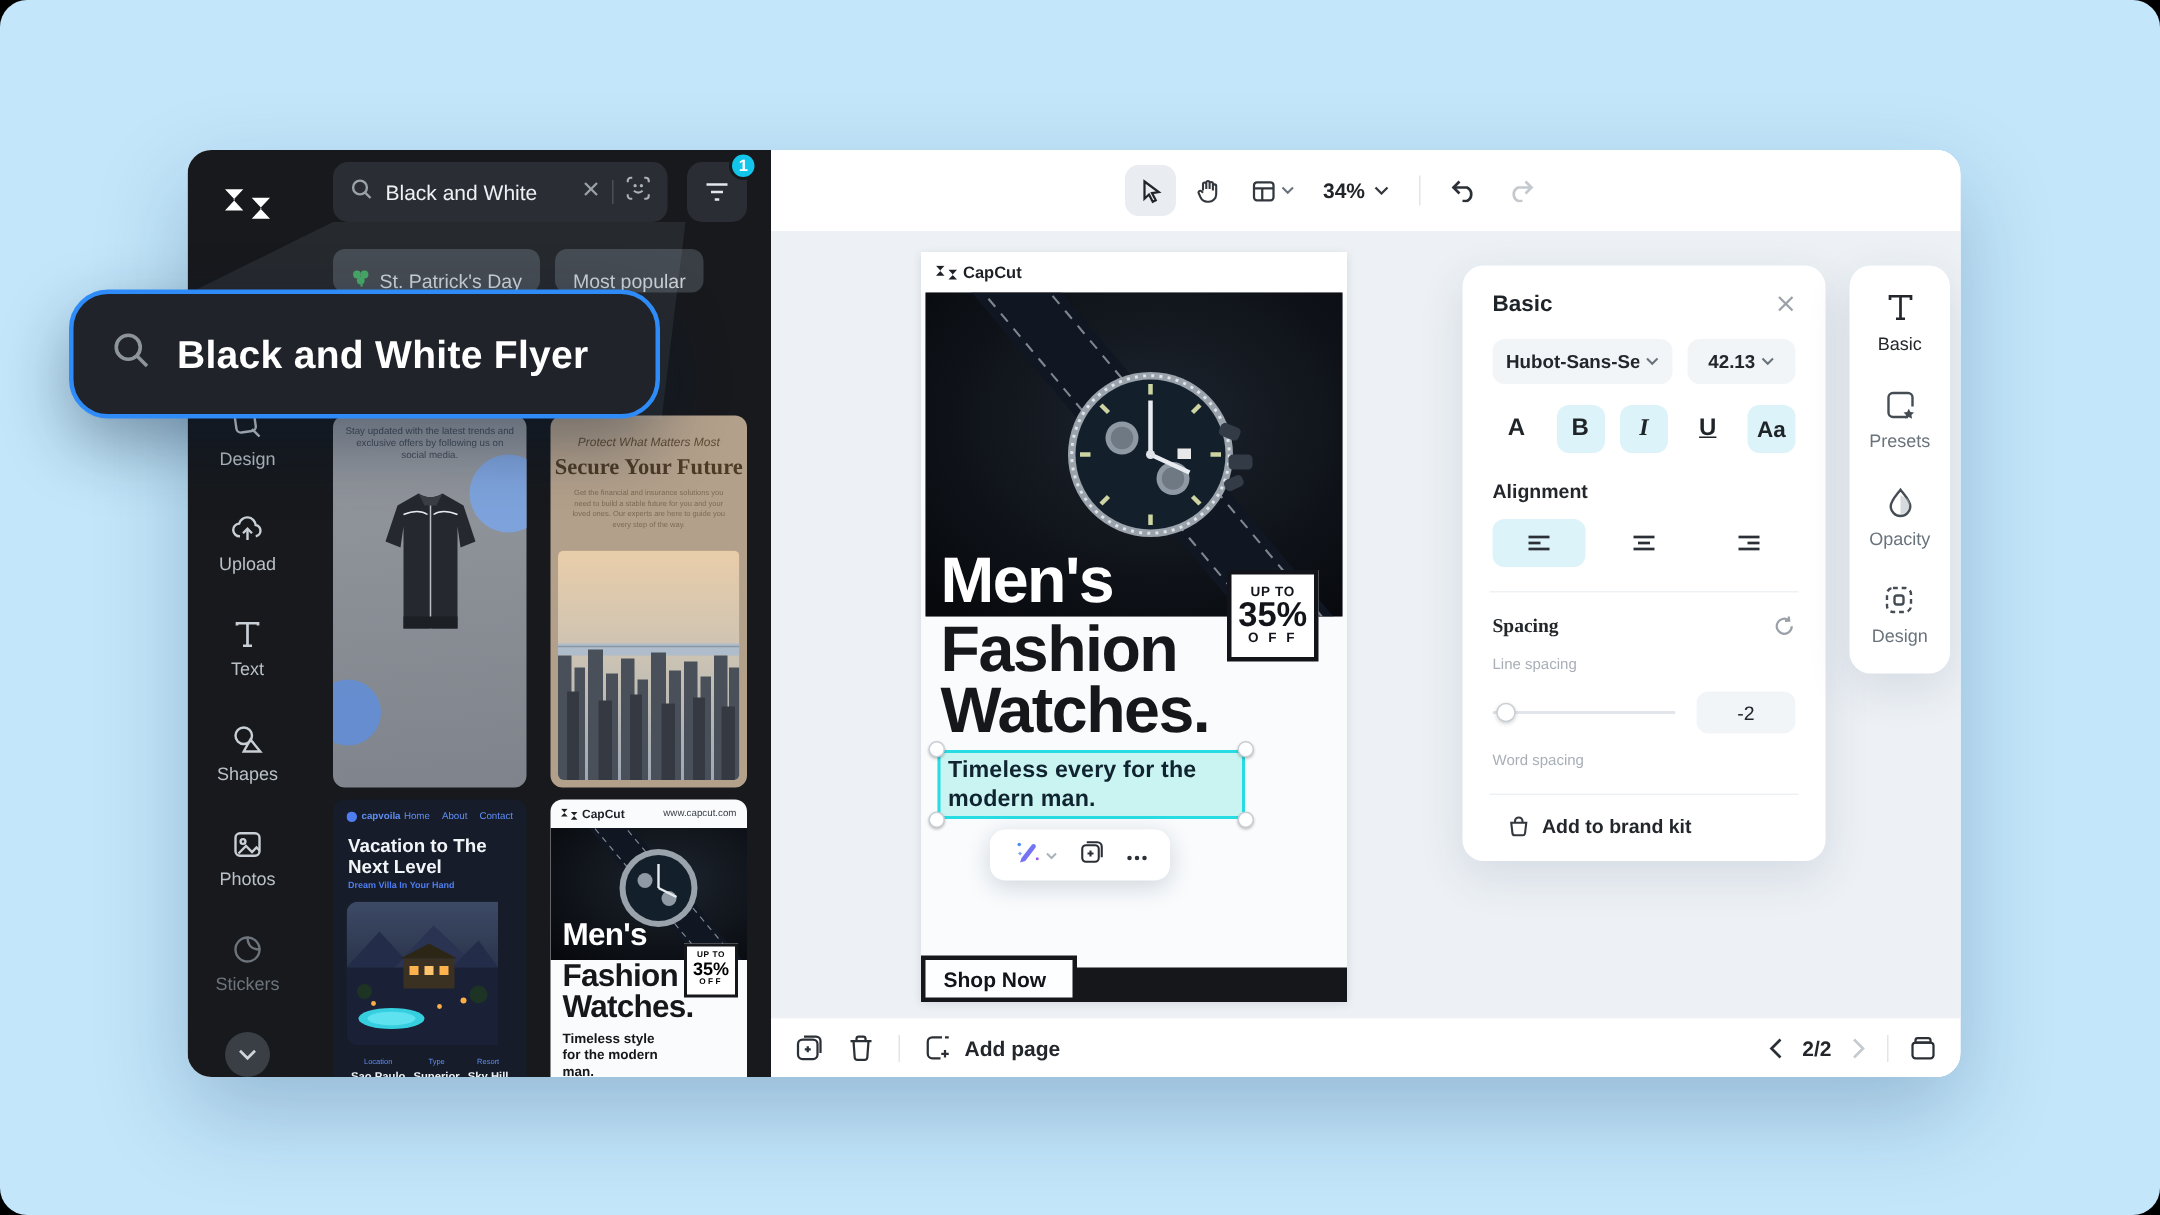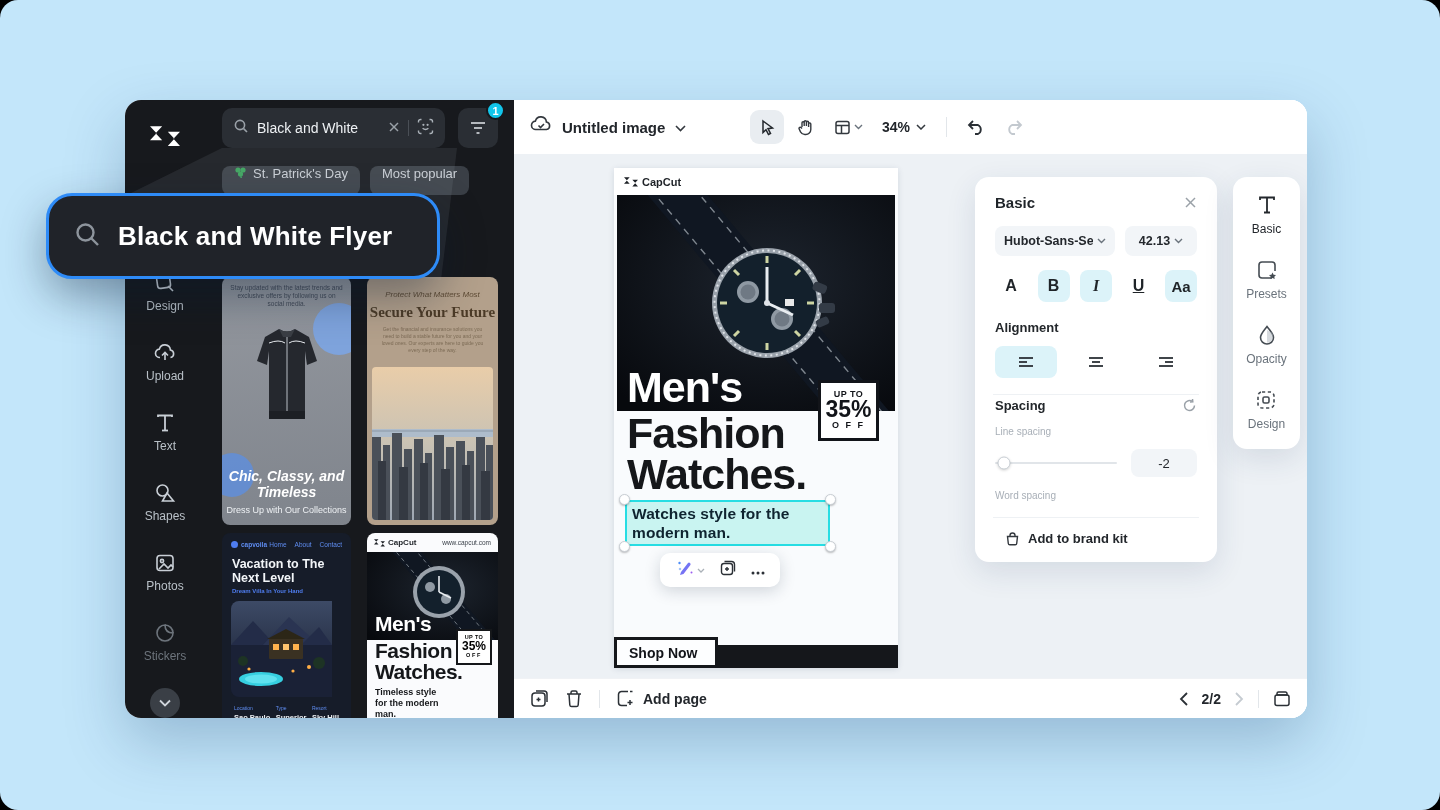--- a/index.html
+++ b/index.html
@@ -24,21 +24,21 @@
   .more-btn { position:absolute; left:25px; top:578px; width:30px; height:30px; border-radius:50%; background:#3a3f46; display:flex; align-items:center; justify-content:center; cursor:pointer; }
 
   .results { position:absolute; left:80px; top:0; right:0; bottom:0; padding:8px 16px 0 17px; }
   .search-row { display:flex; gap:13px; }
   .searchbox { flex:1; height:40px; background:#2a2e34; border-radius:10px; display:flex; align-items:center; gap:8px; padding:0 11px; }
   .search-text { color:#eef1f4; font-size:14px; flex:1; white-space:nowrap; overflow:hidden; }
   .sb-sep { width:1px; height:16px; background:#4a4f56; }
   .filter-btn { width:40px; height:40px; flex:none; background:#2a2e34; border-radius:10px; position:relative; display:flex; align-items:center; justify-content:center; cursor:pointer; }
   .badge { position:absolute; top:-7px; right:-7px; width:19px; height:19px; border-radius:50%; background:#12c5ea; color:#fff; font-size:11px; font-weight:700; display:flex; align-items:center; justify-content:center; border:2px solid #17191d; }
   .tags { display:flex; gap:10px; margin-top:18px; }
-  .tag { height:29px; border-radius:8px; background:#3a3f46; display:flex; align-items:flex-start; gap:6px; padding:0 12px; color:#ccd1d7; font-size:13px; white-space:nowrap; cursor:pointer; }
+  .tag { height:29px; border-radius:8px; background:#3a3f46; display:flex; align-items:flex-end; gap:6px; padding:0 12px; color:#ccd1d7; font-size:13px; white-space:nowrap; cursor:pointer; }
 
   .grid { margin-top:82px; display:grid; grid-template-columns:129px 131px; gap:8px 16px; }
   .card { border-radius:8px; overflow:hidden; position:relative; height:248px; cursor:pointer; }
 
   
   .card1 { background:linear-gradient(175deg,#94989f,#7f848c); }
   .c1-blob1 { position:absolute; right:-14px; top:26px; width:52px; height:52px; border-radius:50%; background:#7ba6e8; opacity:.85; }
   .c1-blob2 { position:absolute; left:-12px; bottom:28px; width:44px; height:44px; border-radius:50%; background:#5e8fdf; opacity:.8; }
   .c1-top { padding:7px 8px 0; font-size:6.5px; line-height:8px; color:#434b57; text-align:center; }
   .c1-jacket { position:absolute; left:50%; top:46px; transform:translateX(-50%); }
@@ -55,21 +55,21 @@
 
   
   .card3 { background:#161c29; }
   .c3-nav { display:flex; align-items:center; padding:8px 9px 0; }
   .c3-brand { display:flex; align-items:center; gap:3px; font-size:6.5px; color:#5f8df2; font-weight:700; }
   .c3-links { margin-left:auto; display:flex; gap:8px; font-size:6.5px; color:#5f8df2; }
   .c3-title { margin-top:9px; padding:0 10px; font-size:12.5px; font-weight:700; color:#f2f5f8; }
   .c3-sub { margin-top:3px; padding:0 10px; font-size:6px; color:#4f7df0; font-weight:700; }
   .c3-photo { margin:7px 9px 0; height:96px; border-radius:8px; overflow:hidden; }
   .c3-cols { display:flex; justify-content:space-between; padding:8px 12px 0; }
-  .c3-col { }
+  .c3-col { text-align:center; }
   .c3-col-label { font-size:5px; color:#5f8df2; }
   .c3-col-value { margin-top:2px; font-size:7.5px; font-weight:700; color:#eef1f4; }
 
   
   .card4 { background:#fafbfd; }
   .c4-head { display:flex; align-items:center; padding:5px 7px; }
   .c4-brand { display:flex; align-items:center; gap:3px; font-size:8px; font-weight:700; color:#1d2126; }
   .c4-url { margin-left:auto; font-size:6.5px; color:#3a4049; }
   .c4-photo { position:relative; height:88px; background:#0a0d12; overflow:hidden; }
   .c4-hl1 { position:absolute; left:8px; top:60px; font-size:21px; font-weight:800; color:#fff; letter-spacing:-.5px; z-index:2; }
@@ -132,21 +132,21 @@
   .fmt.on { background:#dcf3f9; }
   .fmt-b { font-weight:800; }
   .fmt-i { font-family:"Liberation Serif", serif; font-style:italic; }
   .fmt-u { text-decoration:underline; }
   .fmt-aa { font-size:15px; }
   .sec-label { margin-top:18px; font-size:13px; font-weight:700; color:#23272b; }
   .align-row { display:flex; gap:8px; margin-top:11px; }
   .align-btn { flex:1; height:32px; border-radius:8px; display:flex; align-items:center; justify-content:center; cursor:pointer; }
   .align-btn.on { background:#dcf3f9; }
   .pdivider { height:1px; background:#eef1f4; margin:16px -2px 0; }
-  .spacing-head { display:flex; align-items:center; margin-top:3px; }
+  .spacing-head { display:flex; align-items:center; margin-top:14px;font-family:Liberation Serif, serif; }
   .reset-btn { margin-left:auto; cursor:pointer; display:flex; }
   .sub-label { margin-top:13px; font-size:10px; color:#a8afb7; }
   .slider-row { display:flex; align-items:center; gap:14px; margin-top:12px; }
   .track { flex:1; height:2px; background:#e1e5e9; border-radius:2px; position:relative; cursor:pointer; }
   .thumb { position:absolute; left:7%; top:50%; transform:translate(-50%,-50%); width:13px; height:13px; background:#fff; border:1px solid #c9cfd5; border-radius:50%; box-shadow:0 1px 3px rgba(0,0,0,.18); cursor:pointer; }
   .value-box { width:66px; height:28px; background:#f2f5f8; border-radius:8px; display:flex; align-items:center; justify-content:center; font-size:13px; color:#23272c; cursor:text; }
   .brand-row { display:flex; align-items:flex-end; gap:8px; margin-top:13px; padding-left:10px; font-size:13px; font-weight:600; color:#23272c; cursor:pointer; }
 
   
   .rail-panel { position:absolute; left:719px; top:23px; width:67px; background:#fff; border-radius:14px; box-shadow:0 10px 30px rgba(30,60,100,.12); padding:17px 0 18px; display:flex; flex-direction:column; align-items:center; gap:23px; }
@@ -239,24 +239,20 @@
             <div class="c1-top">Stay updated with the latest trends and exclusive offers by following us on social media.</div>
             <div class="c1-jacket">
               <svg width="96" height="110" viewBox="0 0 96 110">
                   <path d="M26 14 L40 6 Q48 11 56 6 L70 14 L78 38 L68 42 L66 28 L66 96 L30 96 L30 28 L28 42 L18 38 Z" fill="#25282e"></path>
                   <path d="M40 6 Q48 11 56 6 L52 14 L44 14 Z" fill="#3a3e45"></path>
                   <line x1="48" y1="14" x2="48" y2="96" stroke="#b9bec5" stroke-width="1"></line>
                   <path d="M30 20 Q40 16 46 20" stroke="#e8ebef" stroke-width="1" fill="none"></path>
                   <path d="M66 20 Q56 16 50 20" stroke="#e8ebef" stroke-width="1" fill="none"></path>
                   <rect x="30" y="88" width="36" height="8" fill="#1c1f24"></rect>
                 </svg>
-            </div>
-            <div class="c1-bottom">
-              <div class="c1-title">Chic, Classy, and Timeless</div>
-              <div class="c1-sub">Dress Up with Our Collections</div>
             </div>
           </div>
 
           <div class="card card2">
             <div class="c2-eyebrow">Protect What Matters Most</div>
             <div class="c2-title">Secure Your Future</div>
             <div class="c2-body">Get the financial and insurance solutions you need to build a stable future for you and your loved ones. Our experts are here to guide you every step of the way.</div>
             <div class="c2-photo">
               <svg width="121" height="153" viewBox="0 0 121 153" preserveAspectRatio="none">
                   <defs>
@@ -463,34 +459,20 @@
           <svg width="12" height="8" viewBox="0 0 12 8" fill="none" stroke="#cfd4da" stroke-width="1.8">
               <path d="M1 1.5 L6 6.5 L11 1.5"></path>
             </svg>
         </div>
       </div>
     </aside>
 
     <main class="editor">
 
       <header class="topbar">
-        <div class="tb-left">
-          <span>
-            <svg width="22" height="22" viewBox="0 0 22 22" fill="none" stroke="#33383e" stroke-width="1.6">
-                <path d="M6 15.5a4.2 4.2 0 0 1-.6-8.4 5.6 5.6 0 0 1 11 .9 3.8 3.8 0 0 1 .1 7.5 z"></path>
-                <path d="M8.5 11.5 l2 2 3.5-3.5"></path>
-              </svg>
-          </span>
-          <span class="doc-title">Untitled image</span>
-          <span>
-            <svg width="11" height="7" viewBox="0 0 11 7" fill="none" stroke="#33383e" stroke-width="1.6">
-                <path d="M1 1 L5.5 5.5 L10 1"></path>
-              </svg>
-          </span>
-        </div>
 
         <div class="tb-center">
           <div class="tool-btn on">
             <svg width="17" height="17" viewBox="0 0 17 17" fill="none" stroke="#22262b" stroke-width="1.5">
                 <path d="M4 2 L13.5 9 L9 9.7 L11.5 14.5 L9.5 15.5 L7 10.7 L4 13.5 Z"></path>
               </svg>
           </div>
           <div class="tool-btn">
             <svg width="17" height="17" viewBox="0 0 17 17" fill="none" stroke="#33383e" stroke-width="1.4">
                 <path d="M5 8 V3.8 a1.1 1.1 0 0 1 2.2 0 V7 M7.2 7 V2.8 a1.1 1.1 0 0 1 2.2 0 V7 M9.4 7 V3.4 a1.1 1.1 0 0 1 2.2 0 V8 M11.6 8 V5 a1.1 1.1 0 0 1 2.2 0 v5.5 a5 5 0 0 1-5 5 h-1 a5 5 0 0 1-4.3-2.6 L2 9.5 a1.2 1.2 0 0 1 2-1 L5 9.5"></path>
@@ -586,21 +568,21 @@
           <div class="hl hl2">Fashion</div>
           <div class="hl hl3">Watches.</div>
 
           <div class="off-badge">
             <div class="bt">UP TO</div>
             <div class="bm">35%</div>
             <div class="bb">O F F</div>
           </div>
 
           <div class="sel-box">
-            <div class="sel-line">Watches style for the</div>
+            <div class="sel-line">Timeless every for the</div>
             <div class="sel-line">modern man.</div>
             <div class="handle h-tl"></div>
             <div class="handle h-tr"></div>
             <div class="handle h-bl"></div>
             <div class="handle h-br"></div>
           </div>
 
           <div class="float-bar">
             <span style="display:flex;align-items:center;gap:3px;">
               <span>

